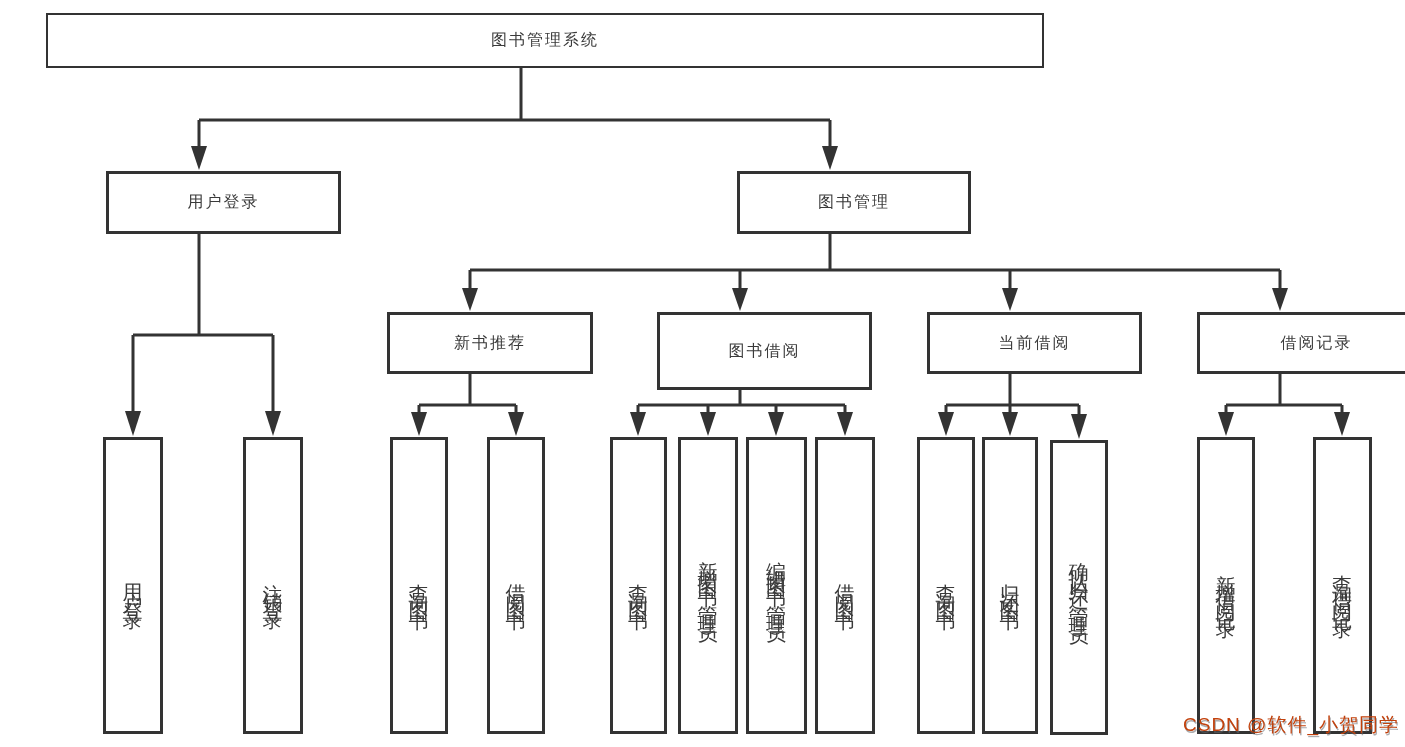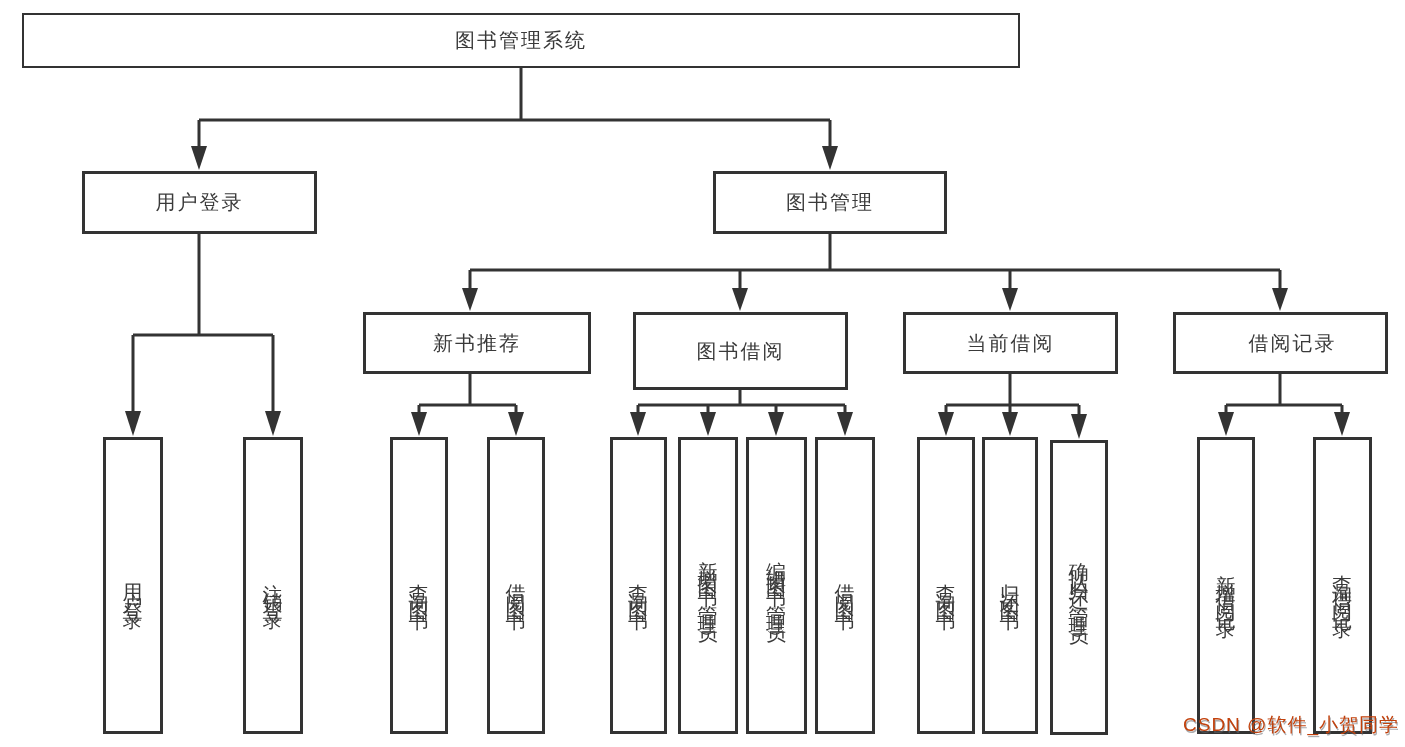--- a/index.html
+++ b/index.html
@@ -21,23 +21,24 @@
     position: absolute;
     background: #ffffff;
     border: 3px solid #333333;
     box-sizing: border-box;
     display: flex;
     align-items: center;
     justify-content: center;
     color: #3a3a3a;
   }
   .hbox {
-    font-size: 20px;
+    font-size: 16px;
     letter-spacing: 2px;
     white-space: nowrap;
+    margin-left: 24px;
   }
   .root { border-width: 2px; }
   .vbox { top: 437px; height: 297px; }
   .vtext {
     writing-mode: vertical-rl;
     text-orientation: mixed;
     font-size: 20px;
     letter-spacing: 9px;
     line-height: 1;
     white-space: nowrap;
@@ -108,21 +109,21 @@
     <span>图书管理系统</span>
   </div>
 
   <div class="box hbox" style="left:82px; top:171px; width:235px; height:63px;">
     <span>用户登录</span>
   </div>
   <div class="box hbox" style="left:713px; top:171px; width:234px; height:63px;">
     <span>图书管理</span>
   </div>
 
-  <div class="box hbox" style="left:363px; top:312px; width:228px; height:62px;">
+  <div class="box hbox" style="left:363px; top:312px; width:206px; height:62px;">
     <span>新书推荐</span>
   </div>
   <div class="box hbox" style="left:633px; top:312px; width:215px; height:78px;">
     <span>图书借阅</span>
   </div>
   <div class="box hbox" style="left:903px; top:312px; width:215px; height:62px;text-align:center;">
     <span>当前借阅</span>
   </div>
   <div class="box hbox" style="left:1173px; top:312px; width:215px; height:62px;padding-left:24px;">
     <span>借阅记录</span>

